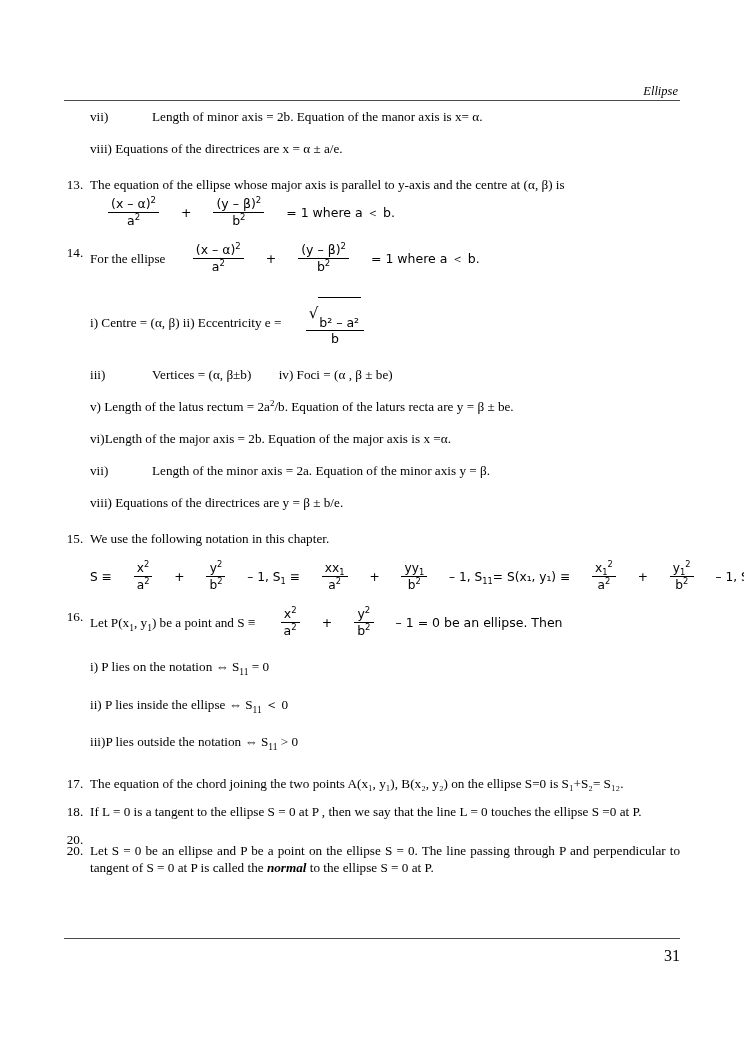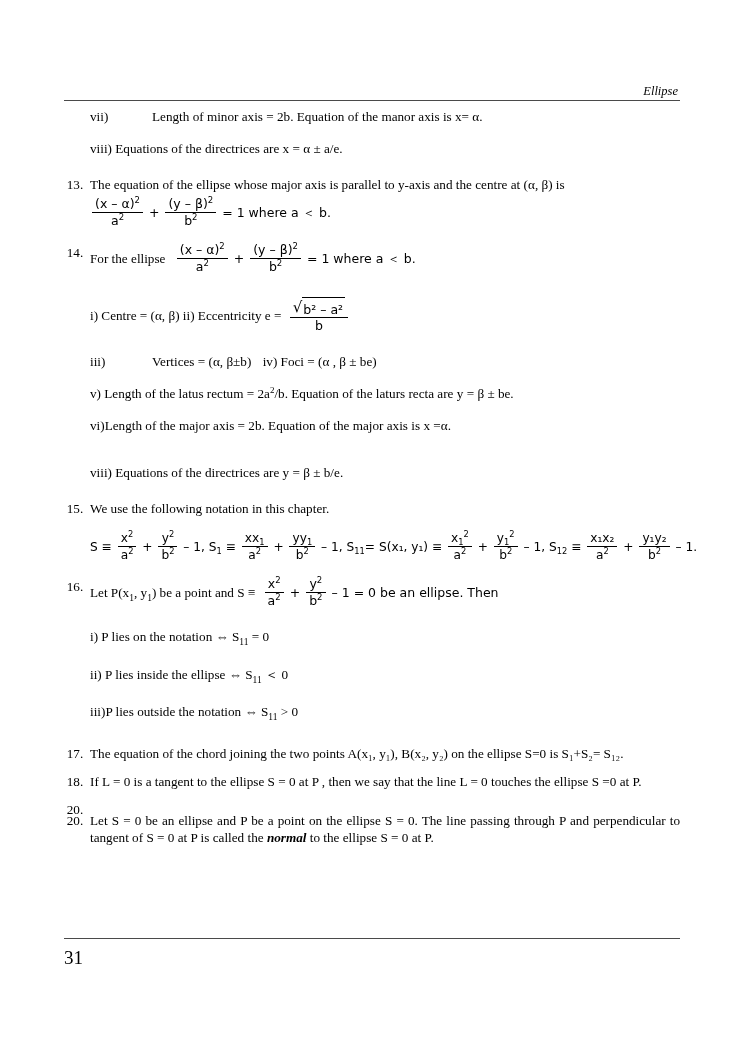--- a/index.html
+++ b/index.html
@@ -61,21 +61,21 @@
   
   .math {
     font-family:"DejaVu Sans", sans-serif;
     font-size:12.5px;
     white-space:nowrap;
   }
   .frac {
     display:inline-block;
     vertical-align:middle;
     text-align:center;
-    margin:0 2px;
+    margin:0 18px;
     position:relative;
     top:-1px;
   }
   .frac .nu {
     display:block;
     padding:0 3px 1px 3px;
     border-bottom:1.1px solid #000;
     line-height:14px;
   }
   .frac .de {
@@ -102,36 +102,36 @@
     vertical-align:middle;
     font-size:15px;
     line-height:12px;
     position:relative;
     top:-1px;
   }
   .rad > .body {
     display:inline-block;
     vertical-align:middle;
     border-top:1.1px solid #000;
-    padding:5px 2px 0 1px;
+    padding:18px 2px 0 1px;
     line-height:13px;
     position:relative;
     top:-1px;
   }
 
   .normal-word { font-weight:bold; font-style:italic; }
 
   
   .footer {
     position:absolute; left:64px; top:938px; width:616px;
   }
   .footer .rule-b { border-bottom:1px solid #4a4a4a; }
   .footer .pageno {
-    text-align:left;
-    font-size:19px;
+    text-align:right;
+    font-size:16px;
     padding-top:8px;
   }
 </style>
 </head>
 <body>
 
 <div class="page">
 
   <div class="header">
     <div class="header-title">Ellipse</div>
@@ -205,37 +205,40 @@
           </span>
           <span class="de" style="border-top:1.1px solid #000;">b</span>
         </span>
       </span>
     </div>
 
     <div class="gap-l"></div>
 
     <div class="sub">
       <span class="sub-tab" style="width:62px">iii)</span><span>Vertices = (α, β±b)</span>
-      <span style="margin-left:8px;">iv) Foci = (α , β ± be)</span>
+      <span style="margin-left:24px;">iv) Foci = (α , β ± be)</span>
     </div>
 
     <div class="gap-m"></div>
 
     <div class="sub">
       <span>v) Length of the latus rectum = 2a</span><sup class="e">2</sup><span>/b. Equation of the laturs recta are y = β ± be.</span>
     </div>
 
     <div class="gap-m"></div>
 
     <div class="sub">
       <span>vi)Length of the major axis = 2b. Equation of the major axis is x =α.</span>
     </div>
 
     <div class="gap-m"></div>
 
+    <div class="sub">
+      <span class="sub-tab" style="width:62px">vii)</span><span>Length of the minor axis = 2a. Equation of the minor axis y = β.</span>
+    </div>
 
     <div class="gap-m"></div>
 
     <div class="sub">
       <span>viii) Equations of the directrices are y = β ± b/e.</span>
     </div>
 
     <div class="gap-l"></div>
 
     <div class="item">

